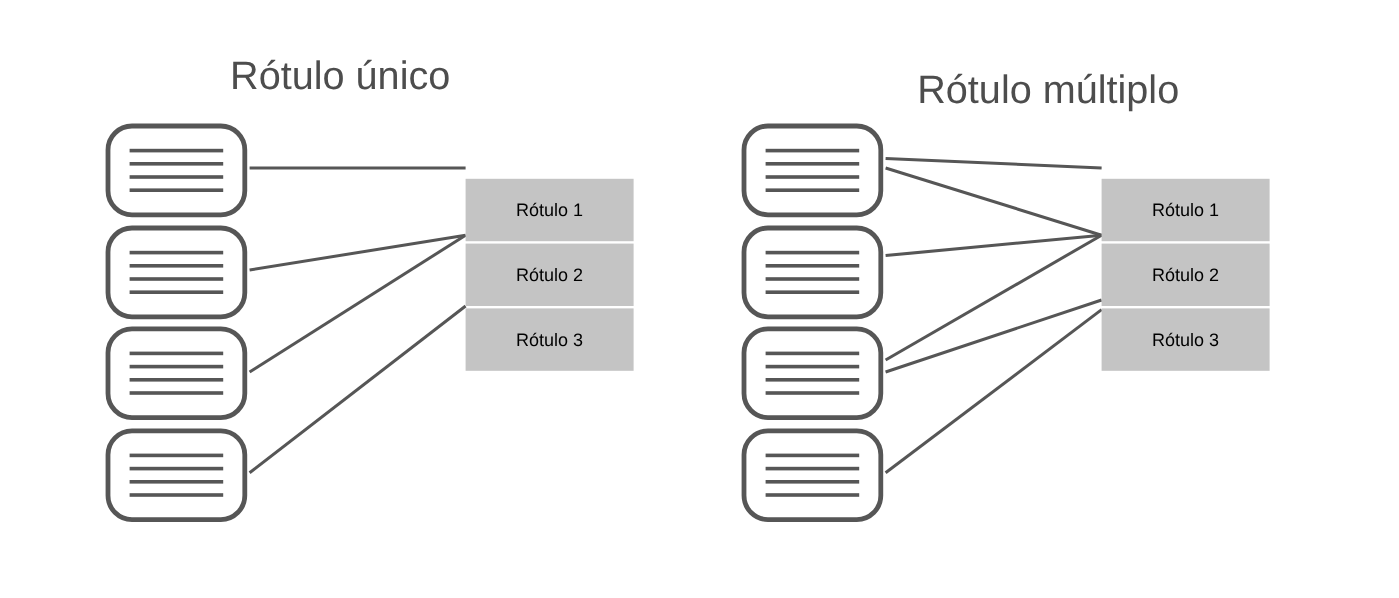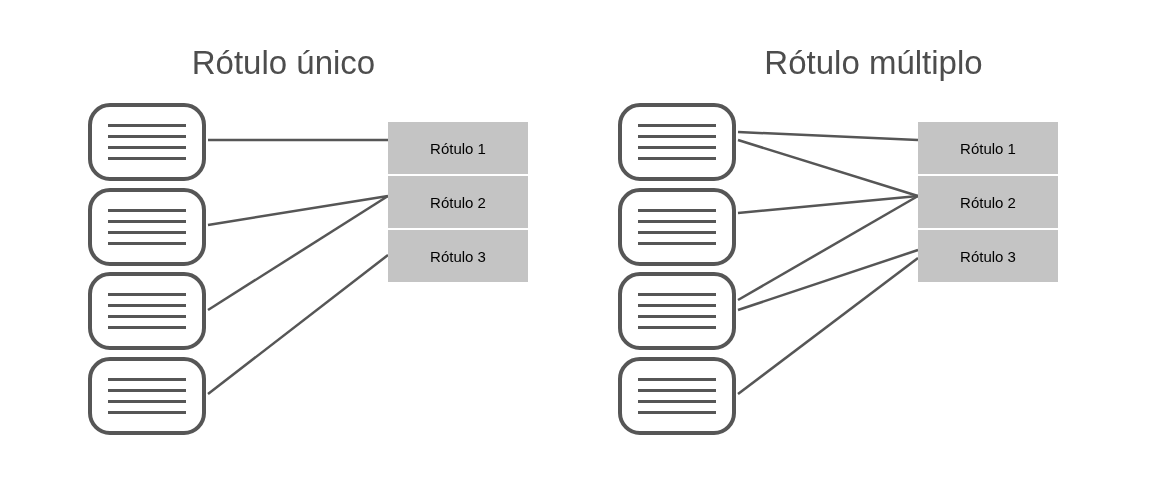--- a/index.html
+++ b/index.html
@@ -30,21 +30,21 @@
     left: 0;
     width: 583px;
     text-align: center;
     font-size: 33px;
     color: #4d4d4d;
     font-family: "Liberation Sans", sans-serif;
     letter-spacing: 0px;
     white-space: nowrap;
   }
   #panel-left .panel-title  { transform: translateX(-8px); }
-  #panel-right .panel-title { transform: translateX(-1px); }
+  #panel-right .panel-title { transform: translateX(-1px); margin-top: 12px; }
 
   .edges-svg {
     position: absolute;
     left: 0;
     top: 0;
     width: 583px;
     height: 498px;
     overflow: visible;
   }
 
@@ -77,20 +77,21 @@
     position: absolute;
     width: 140px;
     height: 52px;
     background: #c4c4c4;
     color: #000000;
     display: flex;
     align-items: center;
     justify-content: center;
     font-size: 15px;
     font-family: "Liberation Sans", sans-serif;
+    margin-top: 27px;
   }
 </style>
 </head>
 <body>
 
 <div class="panel" id="panel-left">
 
   <div class="panel-title">Rótulo único</div>
 
   <svg class="edges-svg" viewBox="0 0 583 498">

